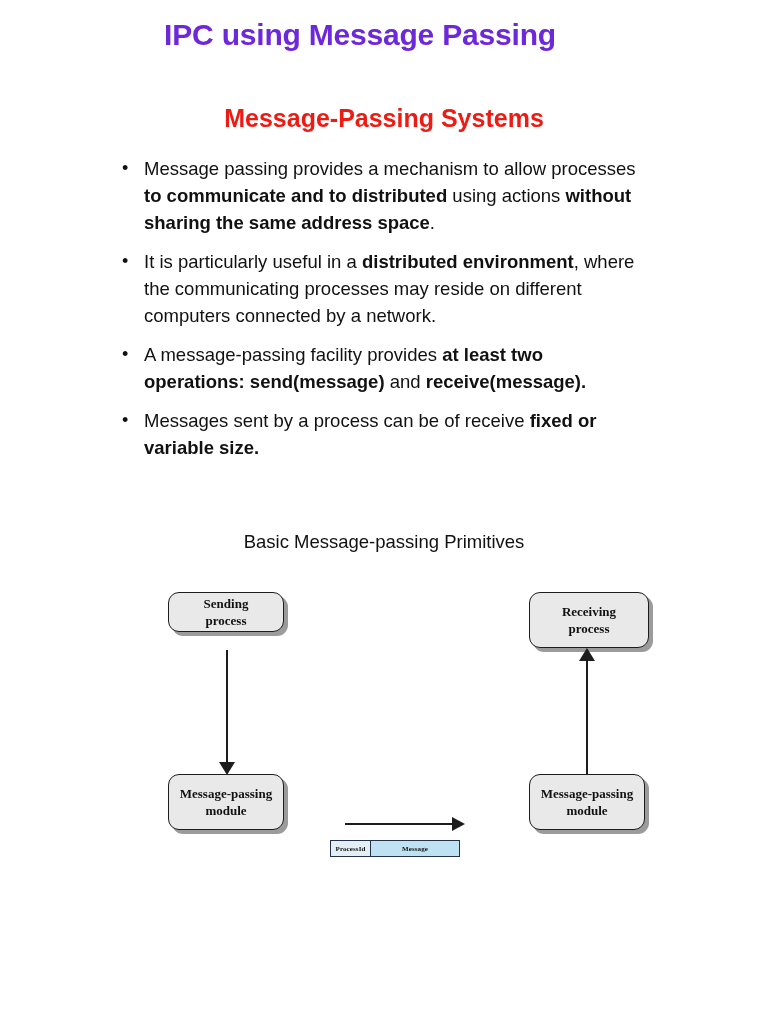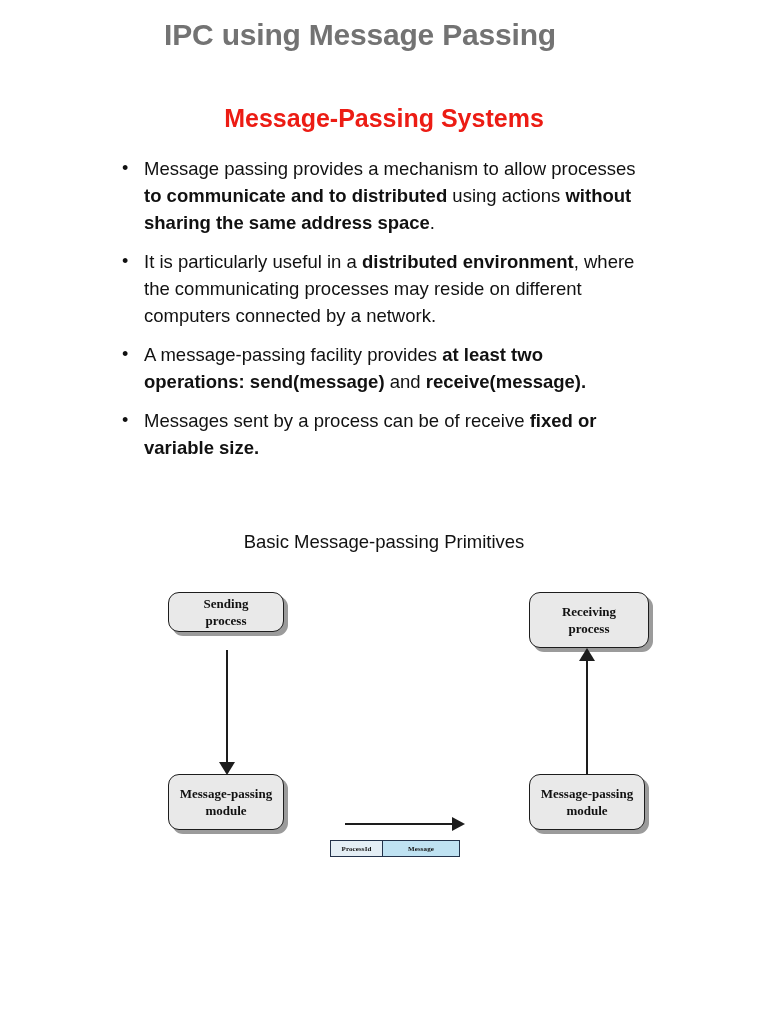--- a/index.html
+++ b/index.html
@@ -20,21 +20,21 @@
   
   .slide-title {
     position: absolute;
     left: 0;
     top: 18px;
     width: 720px;
     text-align: center;
     font-size: 30px;
     font-weight: bold;
     letter-spacing: -0.2px;
-    color: #737373;
+    color: #6d28d9;
   }
   .slide-subtitle {
     position: absolute;
     left: 0;
     top: 104px;
     width: 768px;
     text-align: center;
     font-size: 25px;
     font-weight: bold;
     color: #ec1c14;
@@ -179,21 +179,21 @@
     align-items: center;
     justify-content: center;
     font-family: "Liberation Serif", serif;
     font-weight: bold;
     font-size: 7px;
     letter-spacing: 0.1px;
     color: #111111;
     height: 100%;
   }
   .packet-pid {
-    width: 52px;
+    width: 40px;
     background: #e4eef5;
     border-right: 1.3px solid #23324a;
   }
   .packet-msg {
     flex: 1;
     background: #bfe2f2;
   }
 </style>
 </head>
 <body>

